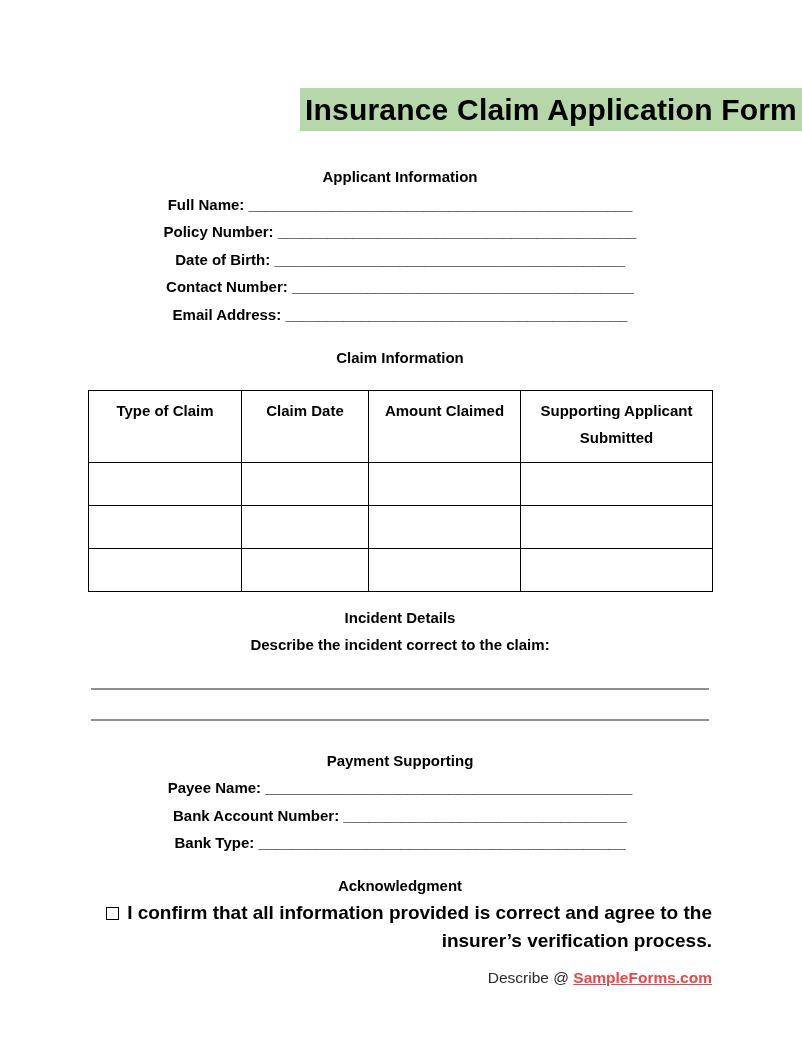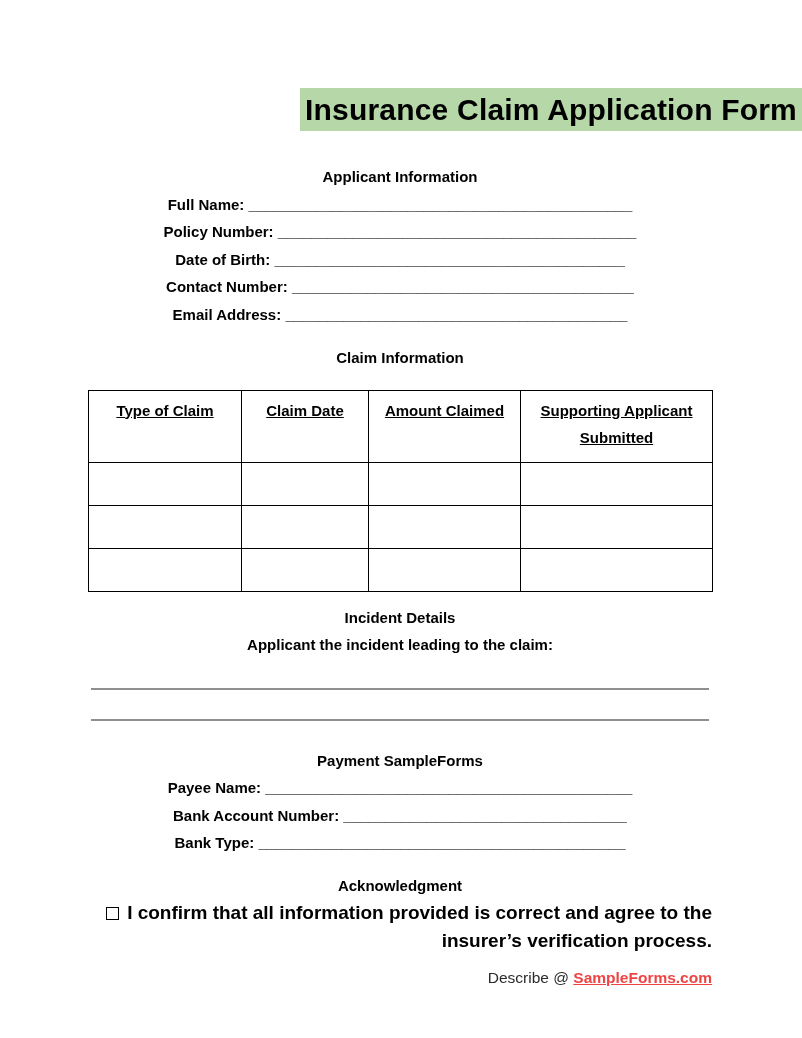--- a/index.html
+++ b/index.html
@@ -40,21 +40,20 @@
     white-space: nowrap;
     text-align: center;
   }
   .sec-applicant { margin-top: 32px; }
   .sec-claim { margin-top: 16px; }
   .claim-table {
     border-collapse: collapse;
     table-layout: fixed;
     width: 624px;
     margin-top: 18px;
-    text-decoration: underline;
   }
   .claim-table th, .claim-table td {
     border: 1px solid #000000;
     padding: 0;
   }
   .claim-table th {
     font-size: 15px;
     font-weight: bold;
     text-align: center;
     vertical-align: top;
@@ -157,29 +156,29 @@
           <td></td>
           <td></td>
           <td></td>
         </tr>
       </tbody>
     </table>
   </div>
 
   <div class="sec-incident">
     <p class="line">Incident Details</p>
-    <p class="line">Applicant the incident leading to the claim:</p>
+    <p class="line">Describe the incident correct to the claim:</p>
     <div class="write-area">
       <div class="write-line"></div>
       <div class="write-line"></div>
     </div>
   </div>
 
   <div class="sec-payment">
-    <p class="line">Payment SampleForms</p>
+    <p class="line">Payment Supporting</p>
     <p class="line"><span>Payee Name:</span> <span>____________________________________________</span></p>
     <p class="line"><span>Bank Account Number:</span> <span>__________________________________</span></p>
     <p class="line"><span>Bank Type:</span> <span>____________________________________________</span></p>
   </div>
 
   <div class="sec-ack">
     <p class="line">Acknowledgment</p>
     <p class="ack-statement"><span class="checkbox"></span><span>I confirm that all information provided is correct and agree to the insurer’s verification process.</span></p>
   </div>
 

